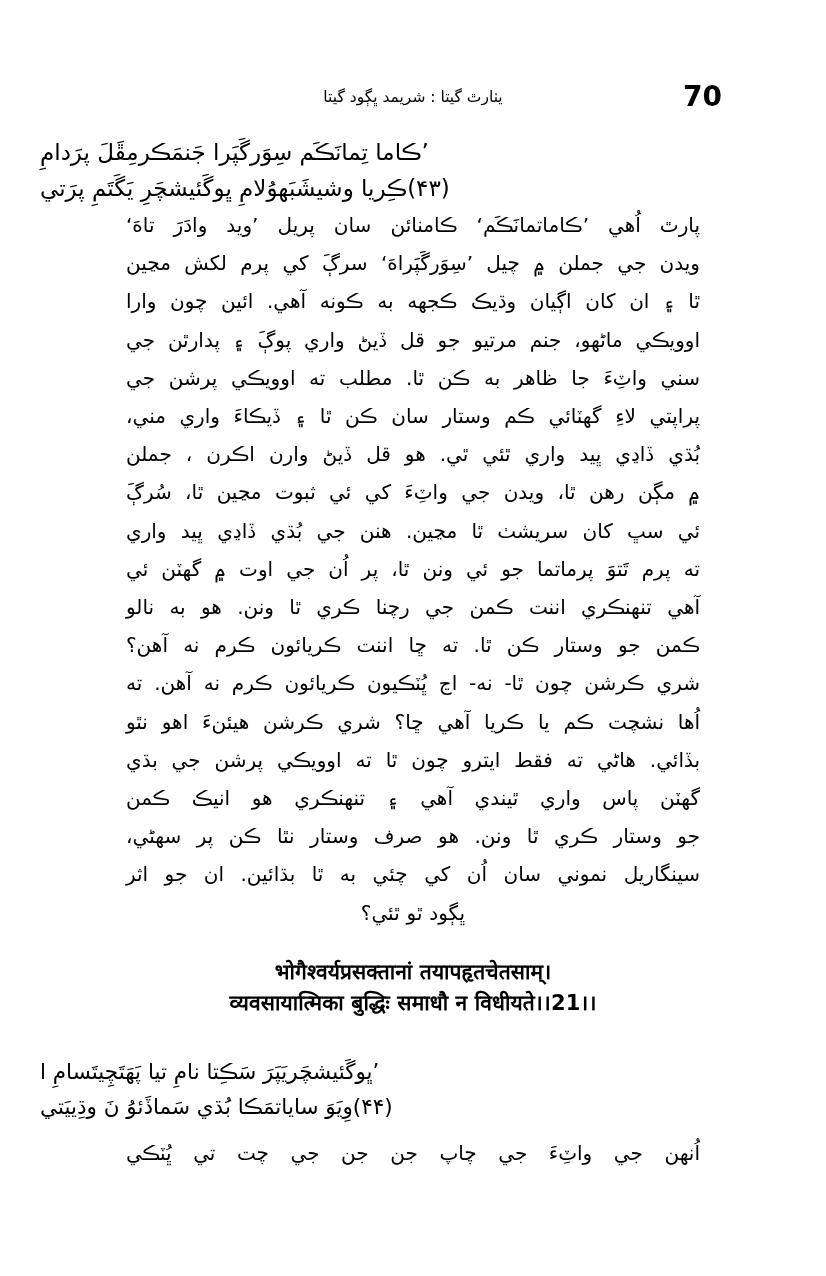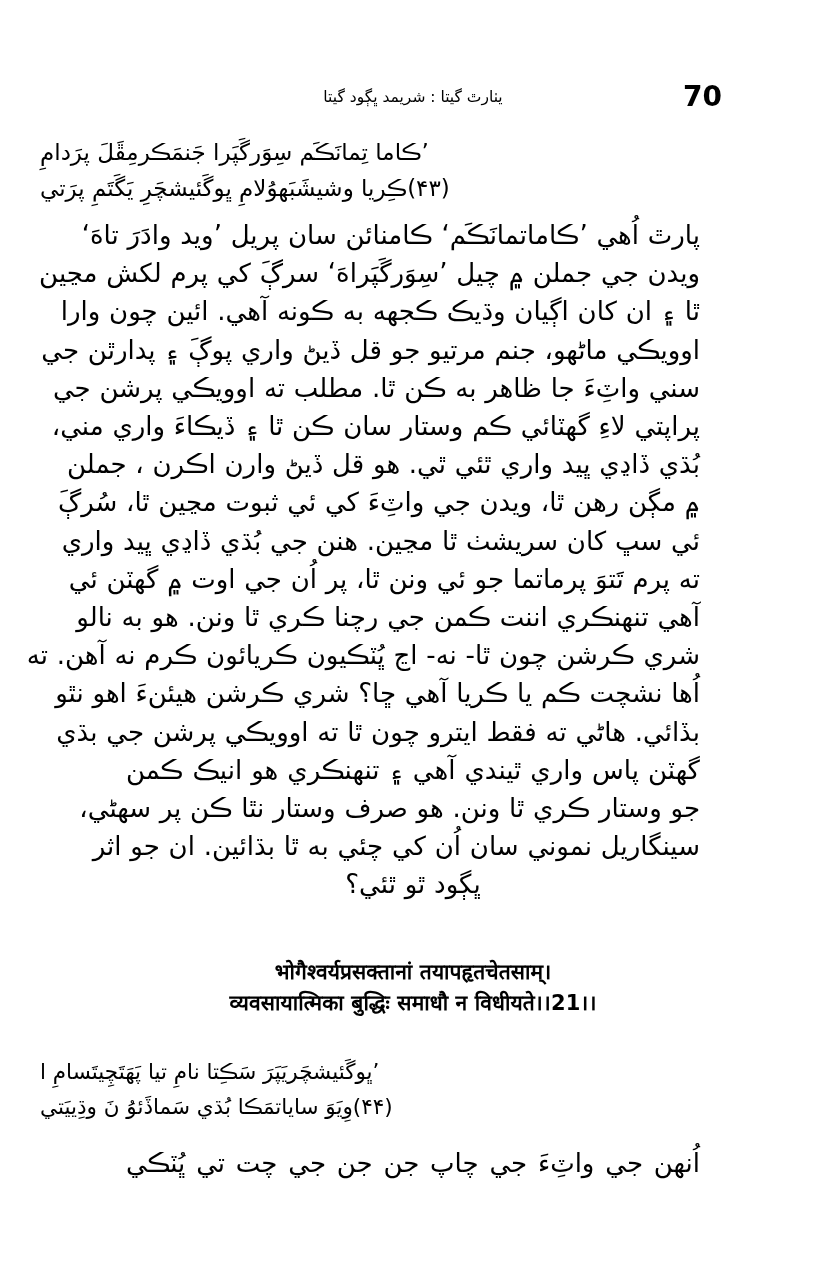--- a/index.html
+++ b/index.html
@@ -88,24 +88,23 @@
     font-size: 21.5px;
     line-height: 35px;
   }
 
   
   .prose {
     position: absolute;
     direction: rtl;
     text-align: justify;
     text-align-last: justify;
-    font-size: 26px;
+    font-size: 20px;
     line-height: 38.2px;
     word-spacing: 0.5px;
-    margin-top: 10px;
   }
   #commentary-1 {
     top: 206px;
     right: 126px;
     left: 126px;
   }
   #commentary-1 .prose-line:last-child {
     text-align: center;
     text-align-last: center;
   }
@@ -162,20 +161,21 @@
     <span class="prose-line">ويدن جي جملن ۾ چيل ’سِوَرگَپَراهَ‘ سرڳَ کي پرم لکش مڃين</span>
     <span class="prose-line">ٿا ۽ ان کان اڳيان وڌيڪ ڪجهه به ڪونه آهي. ائين چون وارا</span>
     <span class="prose-line">اوويڪي ماڻهو، جنم مرتيو جو قل ڏيڻ واري پوڳَ ۽ پدارٿن جي</span>
     <span class="prose-line">سني واٽِءَ جا ظاهر به ڪن ٿا. مطلب ته اوويڪي پرشن جي</span>
     <span class="prose-line">پراپتي لاءِ گهٽائي ڪم وستار سان ڪن ٿا ۽ ڏيڪاءَ واري مني،</span>
     <span class="prose-line">بُڌي ڏاڍي ڀيد واري ٿئي ٿي. هو قل ڏيڻ وارن اڪرن ، جملن</span>
     <span class="prose-line">۾ مڳن رهن ٿا، ويدن جي واٽِءَ کي ئي ثبوت مڃين ٿا، سُرڳَ</span>
     <span class="prose-line">ئي سڀ کان سريشٺ ٿا مڃين. هنن جي بُڌي ڏاڍي ڀيد واري</span>
     <span class="prose-line">ته پرم تَتوَ پرماتما جو ئي ونن ٿا، پر اُن جي اوت ۾ گهٽن ئي</span>
     <span class="prose-line">آهي تنهنڪري اننت ڪمن جي رچنا ڪري ٿا ونن. هو به نالو</span>
+    <span class="prose-line">ڪمن جو وستار ڪن ٿا. ته ڇا اننت ڪريائون ڪرم نه آهن؟</span>
     <span class="prose-line">شري ڪرشن چون ٿا- نه- اڃ ڀُٽڪيون ڪريائون ڪرم نه آهن. ته</span>
     <span class="prose-line">اُها نشچت ڪم يا ڪريا آهي ڇا؟ شري ڪرشن هيئنءَ اهو نٿو</span>
     <span class="prose-line">بڏائي. هاڻي ته فقط ايترو چون ٿا ته اوويڪي پرشن جي بڌي</span>
     <span class="prose-line">گهٽن پاس واري ٿيندي آهي ۽ تنهنڪري هو انيڪ ڪمن</span>
     <span class="prose-line">جو وستار ڪري ٿا ونن. هو صرف وستار نٿا ڪن پر سهڻي،</span>
     <span class="prose-line">سينگاريل نموني سان اُن کي چئي به ٿا بڌائين. ان جو اثر</span>
     <span class="prose-line">ڀڳود ٿو ٿئي؟</span>
   </div>
 
   <div class="shloka">

